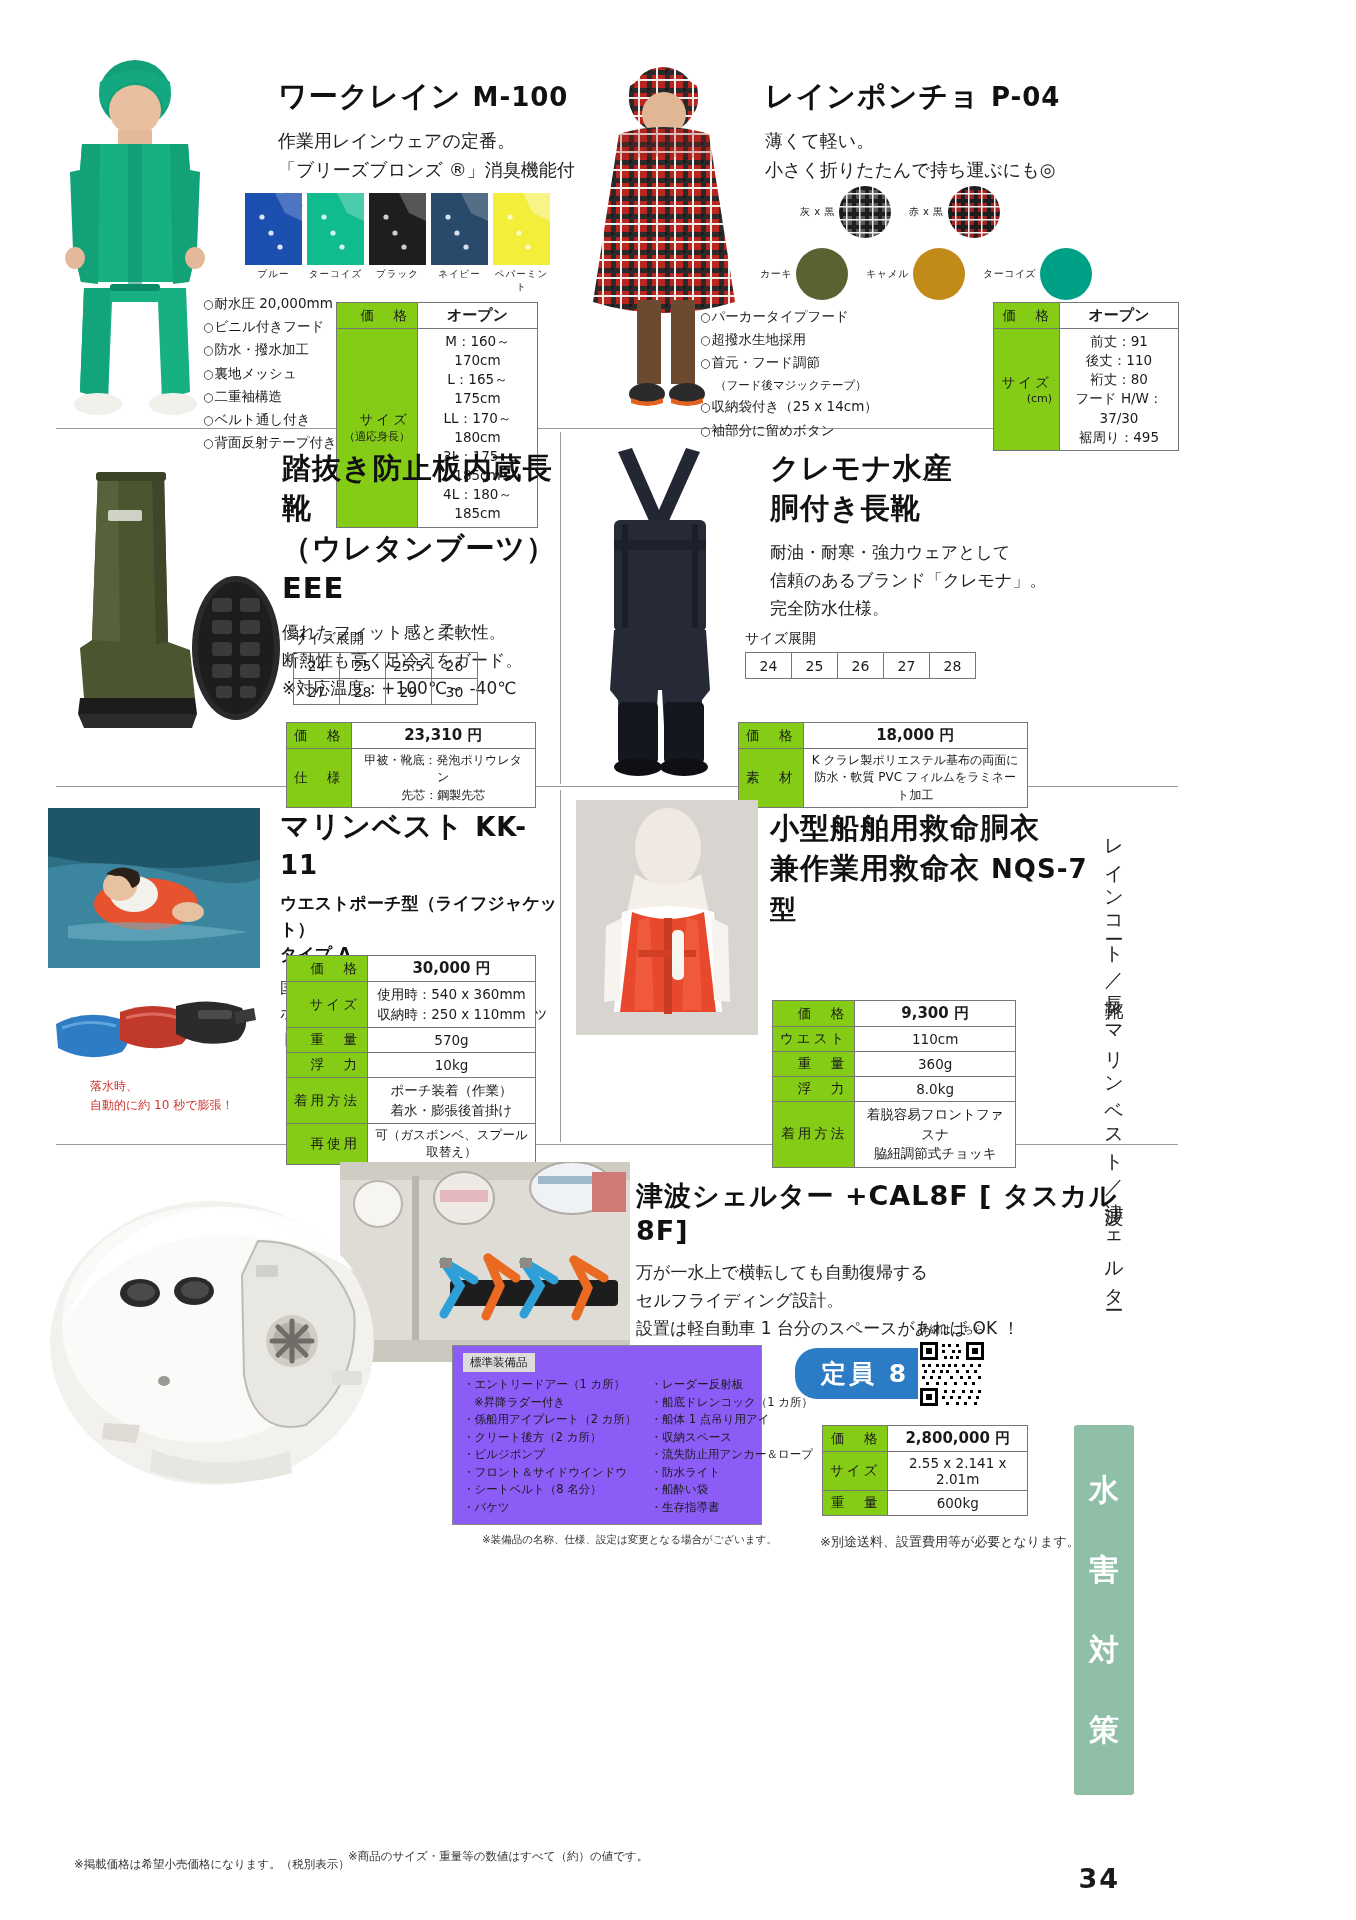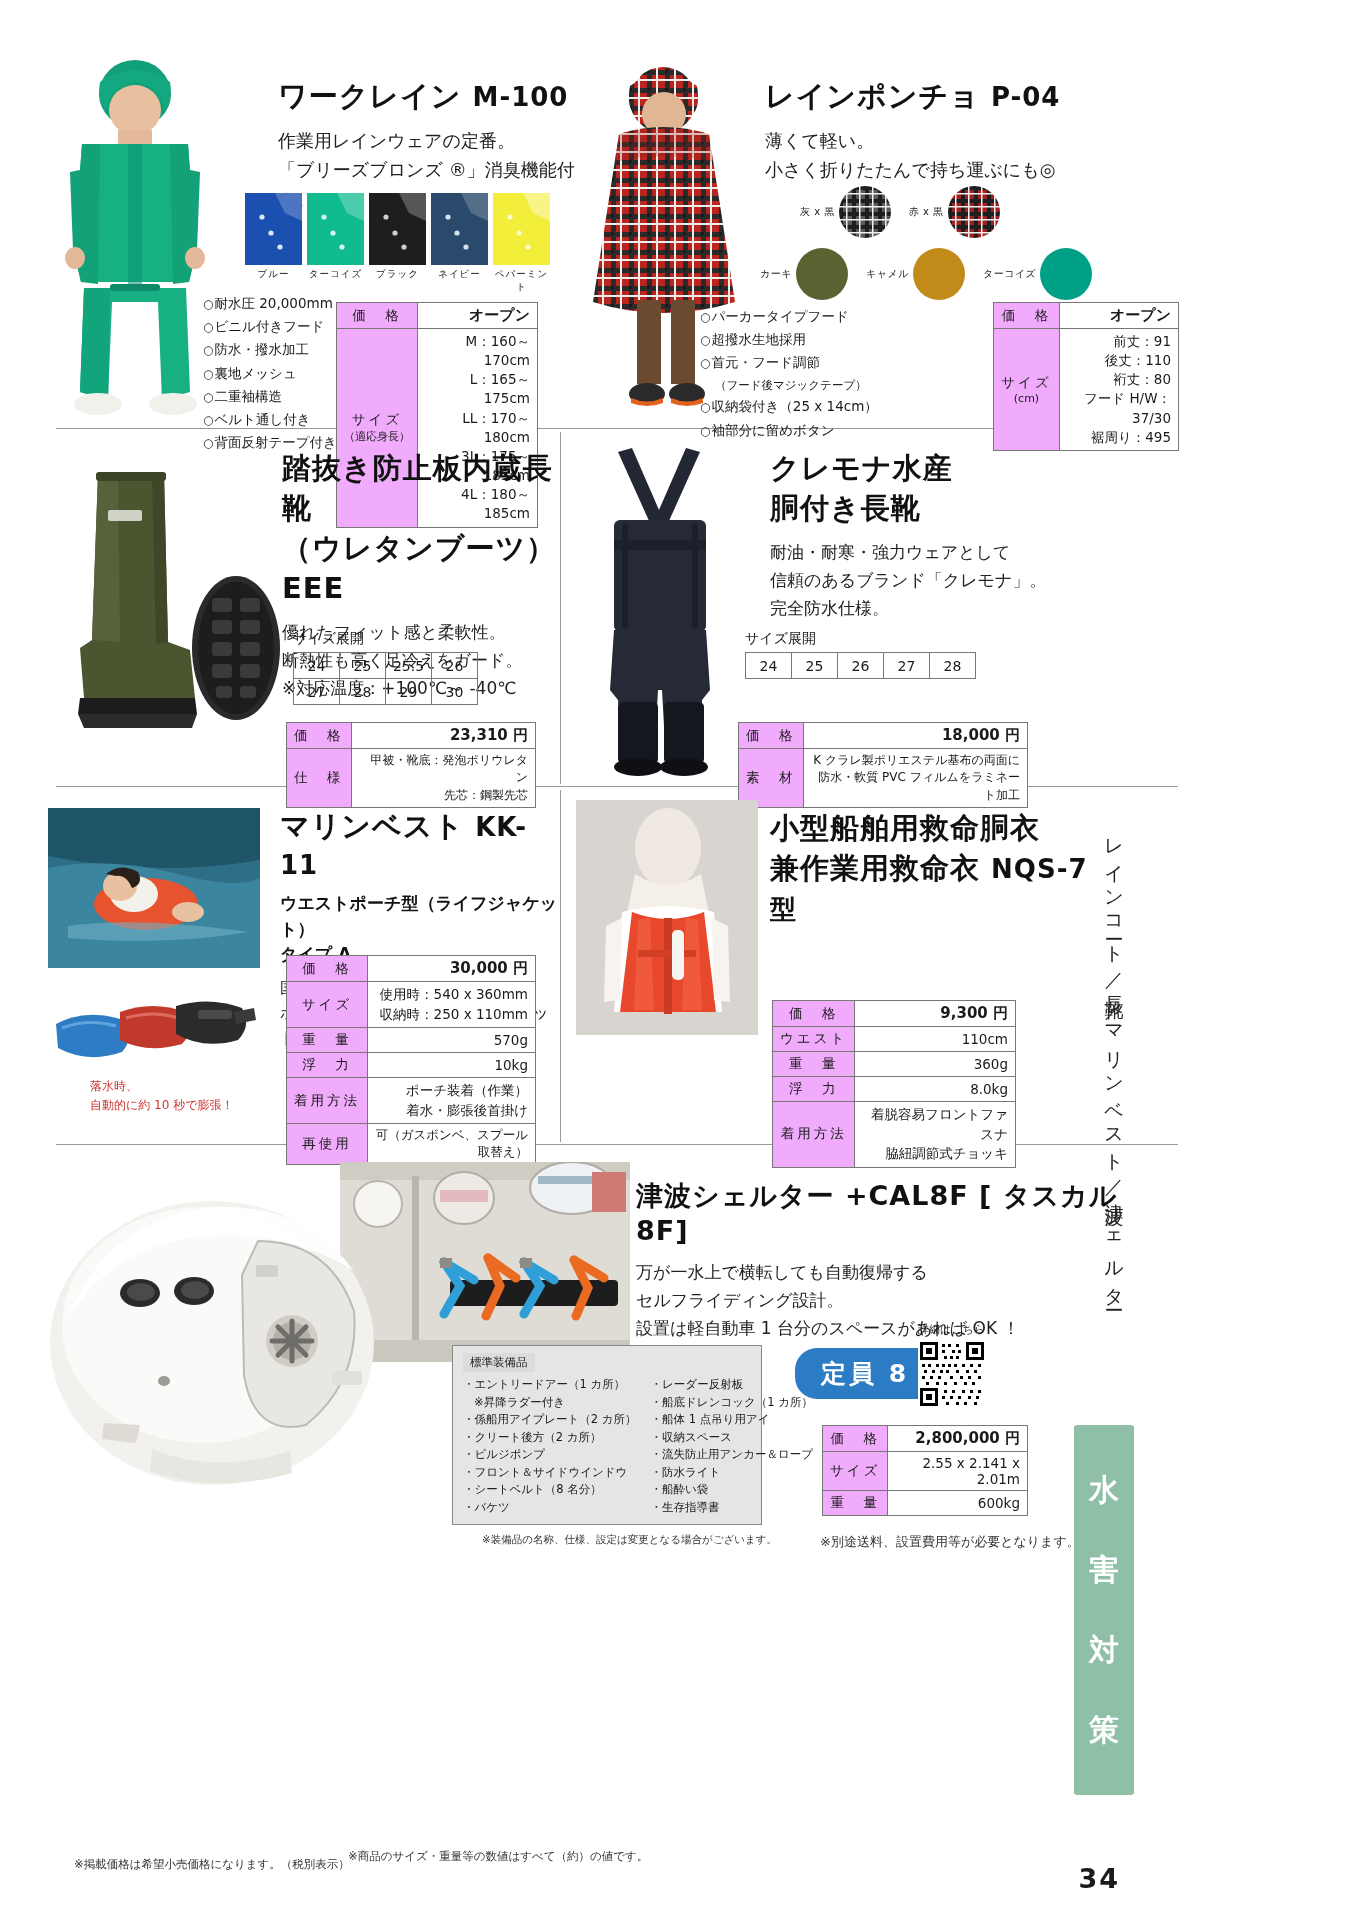--- a/index.html
+++ b/index.html
@@ -92,27 +92,27 @@
 
   
   table.spec {
     border-collapse: collapse;
     font-size: 13.5px;
     background: #fff;
   }
   table.spec td, table.spec th {
     border: 1px solid #777;
     padding: 3px 7px;
-    text-align: right;
+    text-align: center;
     font-weight: normal;
     vertical-align: middle;
   }
   table.spec td.lbl {
-    background: #f0abfc;
-    text-align: center;
+    background: #84cc16;
+    text-align: right;
     white-space: nowrap;
     letter-spacing: 3px;
     font-size: 13.5px;
   }
   table.spec td.lbl small { letter-spacing: 0; font-size: 11px; display:block; }
   table.spec td.hd {
     font-weight: bold;
     font-size: 15px;
   }
   table.sizes { border-collapse: collapse; font-size: 14px; }
@@ -154,21 +154,21 @@
   }
   .qr { position: absolute; background: #fff; }
   .qr-label { position:absolute; font-size: 11px; }
 
   .equip-box {
     position: absolute;
     border: 1px solid #888;
     font-size: 11.5px;
     line-height: 1.52;
     padding: 7px 10px 8px 10px;
-    background: #e5e5e5;
+    background: #8b5cf6;
   }
   .equip-box .ttl {
     background: #dcdcdc;
     display: inline-block;
     padding: 1px 7px;
     font-size: 11.5px;
     margin-bottom: 4px;
   }
   .equip-cols { display: flex; gap: 14px; }
   .equip-cols ul { list-style: none; }

